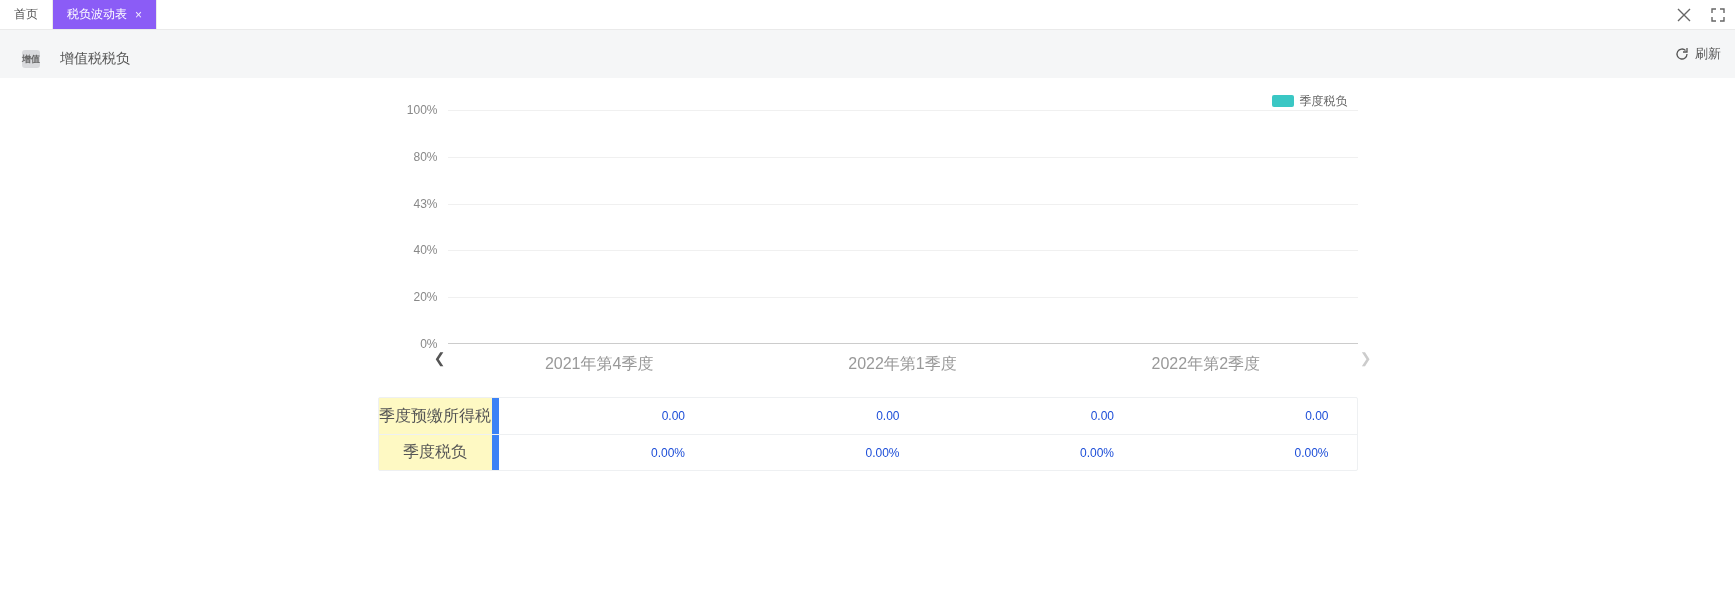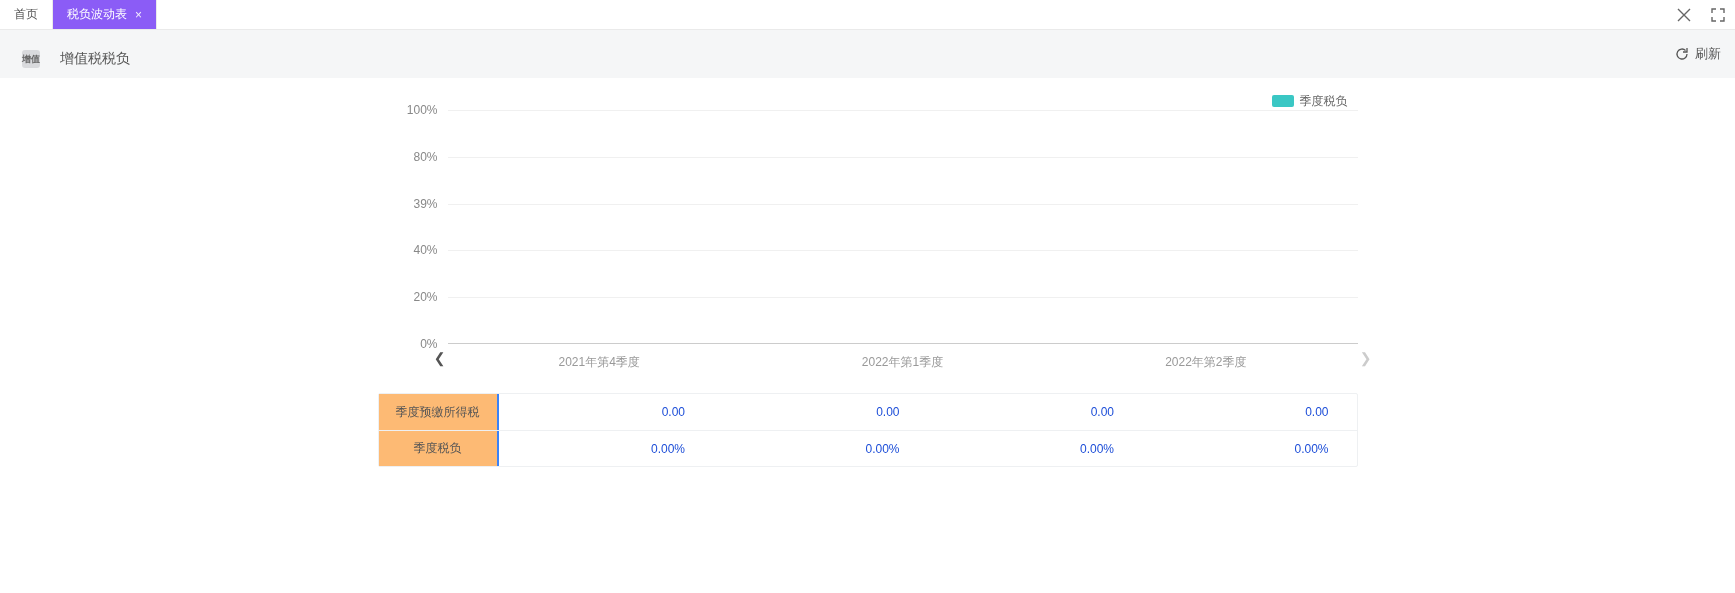--- a/index.html
+++ b/index.html
@@ -172,21 +172,21 @@
     border-top: 1px solid #ccc;
   }
   .x-labels {
     display: flex;
     margin-left: 70px;
     position: relative;
   }
   .x-label {
     flex: 1;
     text-align: center;
-    font-size: 12px;
+    font-size: 16px;
     color: #999;
     padding-top: 10px;
   }
   .x-nav-left, .x-nav-right {
     position: absolute;
     top: 6px;
     width: 20px;
     text-align: center;
     color: #555;
     font-size: 14px;
@@ -202,27 +202,27 @@
     border-radius: 2px;
   }
   .tbl-row {
     display: flex;
     height: 36px;
     align-items: stretch;
   }
   .tbl-row + .tbl-row { border-top: 1px solid #eef0f2; }
   .tbl-head {
     width: 120px;
-    background: #fdba74;
+    background: #fef9c3;
     display: flex;
     align-items: center;
     justify-content: center;
-    font-size: 12px;
-    color: #555;
-    border-right: 2px solid #3b82f6;
+    font-size: 16px;
+    color: #555;
+    border-right: 7px solid #3b82f6;
   }
   .tbl-cell {
     flex: 1;
     display: flex;
     align-items: center;
     justify-content: flex-end;
     padding-right: 28px;
     font-size: 12px;
     color: #1d4ed8;
   }
@@ -274,21 +274,21 @@
 
     <div class="legend">
       <span class="legend-swatch"></span>
       <span>季度税负</span>
     </div>
 
     <div class="plot">
       <div class="y-axis">
         <span class="y-tick" style="top:0%">100%</span>
         <span class="y-tick" style="top:20%">80%</span>
-        <span class="y-tick" style="top:40%">39%</span>
+        <span class="y-tick" style="top:40%">43%</span>
         <span class="y-tick" style="top:60%">40%</span>
         <span class="y-tick" style="top:80%">20%</span>
         <span class="y-tick" style="top:100%">0%</span>
       </div>
       <div class="plot-area">
         <div class="grid-line" style="top:0%"></div>
         <div class="grid-line" style="top:20%"></div>
         <div class="grid-line" style="top:40%"></div>
         <div class="grid-line" style="top:60%"></div>
         <div class="grid-line" style="top:80%"></div>

